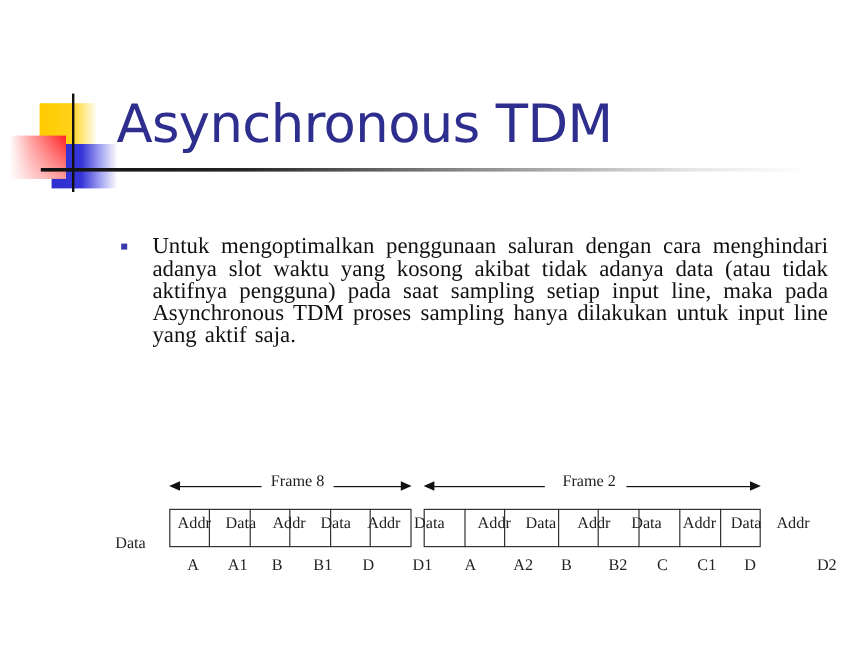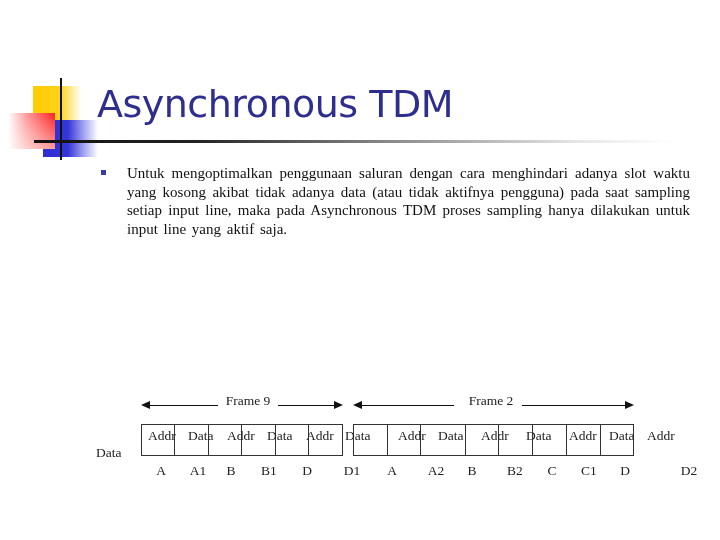--- a/index.html
+++ b/index.html
@@ -9,23 +9,23 @@
   .logo-blue { position: absolute; left: 43px; top: 120px; width: 55px; height: 37px;
     background: linear-gradient(90deg, #2f2fd0 0%, #3535d8 45%, rgba(80,80,230,0.5) 75%, rgba(255,255,255,0) 100%); }
   .logo-red { position: absolute; left: 8px; top: 113px; width: 47px; height: 36px;
     background: linear-gradient(90deg, rgba(255,255,255,0.6) 0%, #ff9999 40%, #ff2020 100%); }
   .logo-red::after { content:""; position:absolute; left:0; top:0; right:0; bottom:0;
     background: linear-gradient(180deg, rgba(255,255,255,0) 0%, rgba(255,255,255,0.55) 100%); }
   .logo-vline { position: absolute; left: 60px; top: 78px; width: 2px; height: 82px; background: #111; }
   .title-rule { position: absolute; left: 34px; top: 140px; width: 640px; height: 3px;
     background: linear-gradient(90deg, #111 0%, #222 25%, #888 55%, #e6e6e6 85%, rgba(255,255,255,0) 100%); }
   .title { position: absolute; left: 97px; top: 76px; margin: 0; font-family: "DejaVu Sans", sans-serif;
-    font-weight: normal; font-size: 38px; color: #2e2e8e; letter-spacing: -0.5px; line-height: 56px; }
+    font-weight: normal; font-size: 44px; color: #2e2e8e; letter-spacing: -0.5px; line-height: 56px; }
   .bullets { position: absolute; left: 98px; top: 164px; width: 592px; margin: 0; padding: 0; list-style: none; }
-  .bullet { position: relative; padding-left: 29px; font-size: 15px; line-height: 18.5px; margin-bottom: 6px; text-align: justify; word-spacing: 2px; }
+  .bullet { position: relative; padding-left: 29px; font-size: 19px; line-height: 18.5px; margin-bottom: 6px; text-align: justify; word-spacing: 2px; margin-top: 33px; }
   .bullet-mark { position: absolute; left: 3px; top: 6px; width: 5px; height: 5px; background: #3a3aaa; }
   .diagram { position: absolute; left: 0; top: 0; width: 720px; height: 540px; }
   .dlabel { position: absolute; font-size: 13.5px; line-height: 16px; white-space: nowrap; color: #222; }
   .center { transform: translateX(-50%); }
   .frame-line { position: absolute; height: 1px; background: #111; top: 405px; }
   .arrow-left { position: absolute; top: 401px; width: 0; height: 0; border-top: 4px solid transparent; border-bottom: 4px solid transparent; border-right: 9px solid #111; }
   .arrow-right { position: absolute; top: 401px; width: 0; height: 0; border-top: 4px solid transparent; border-bottom: 4px solid transparent; border-left: 9px solid #111; }
   .frame-box { position: absolute; top: 424px; height: 32px; border: 1px solid #333; box-sizing: border-box; }
   .cell-div { position: absolute; top: 424px; width: 1px; height: 32px; background: #333; }
 </style>
@@ -44,21 +44,21 @@
   <li class="bullet">
     <span class="bullet-mark"></span>
     <span>Untuk mengoptimalkan penggunaan saluran dengan cara menghindari adanya slot waktu yang kosong akibat tidak adanya data (atau tidak aktifnya pengguna) pada saat sampling setiap input line, maka pada Asynchronous TDM proses sampling hanya dilakukan untuk input line yang aktif saja.</span>
   </li>
 </ul>
 
 <div class="diagram">
 
   <div class="arrow-left" style="left:141px;"></div>
   <div class="frame-line" style="left:148px; width:70px;"></div>
-  <div class="dlabel center" style="left:248px; top:393px;">Frame 9</div>
+  <div class="dlabel center" style="left:248px; top:393px;">Frame 8</div>
   <div class="frame-line" style="left:278px; width:57px;"></div>
   <div class="arrow-right" style="left:334px;"></div>
 
   <div class="arrow-left" style="left:353px;"></div>
   <div class="frame-line" style="left:360px; width:94px;"></div>
   <div class="dlabel center" style="left:491px; top:393px;font-family:Liberation Serif, serif;">Frame 2</div>
   <div class="frame-line" style="left:522px; width:104px;"></div>
   <div class="arrow-right" style="left:625px;"></div>
 
   <div class="dlabel" style="left:96px; top:445px;">Data</div>

